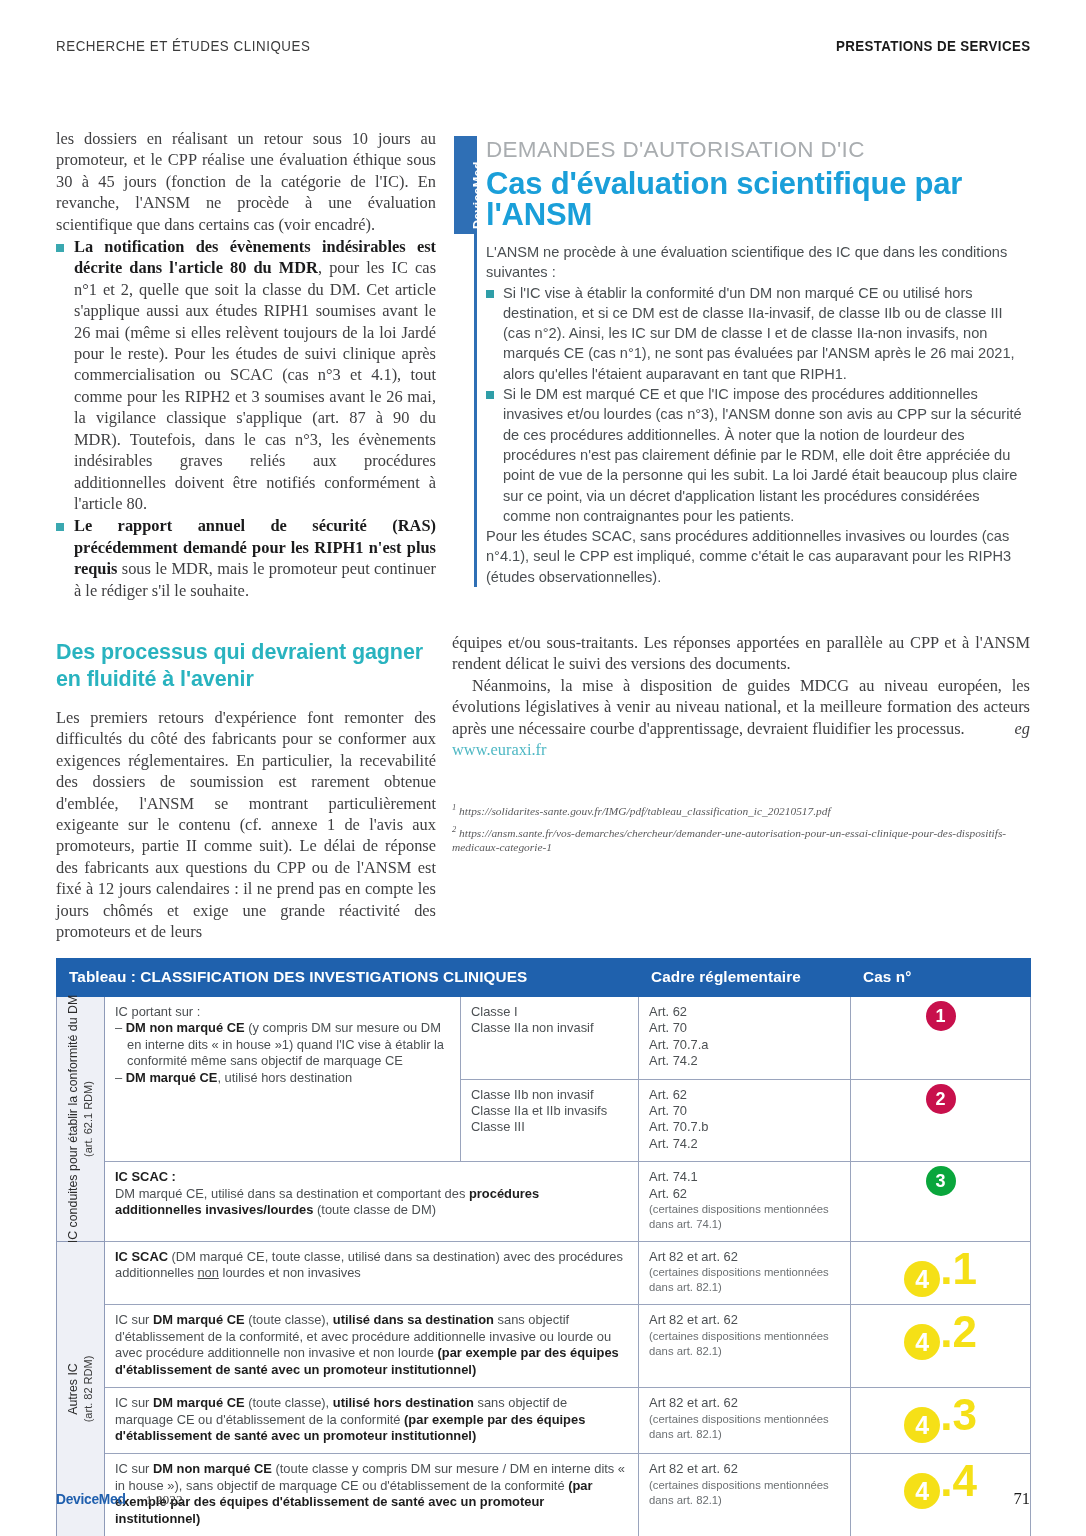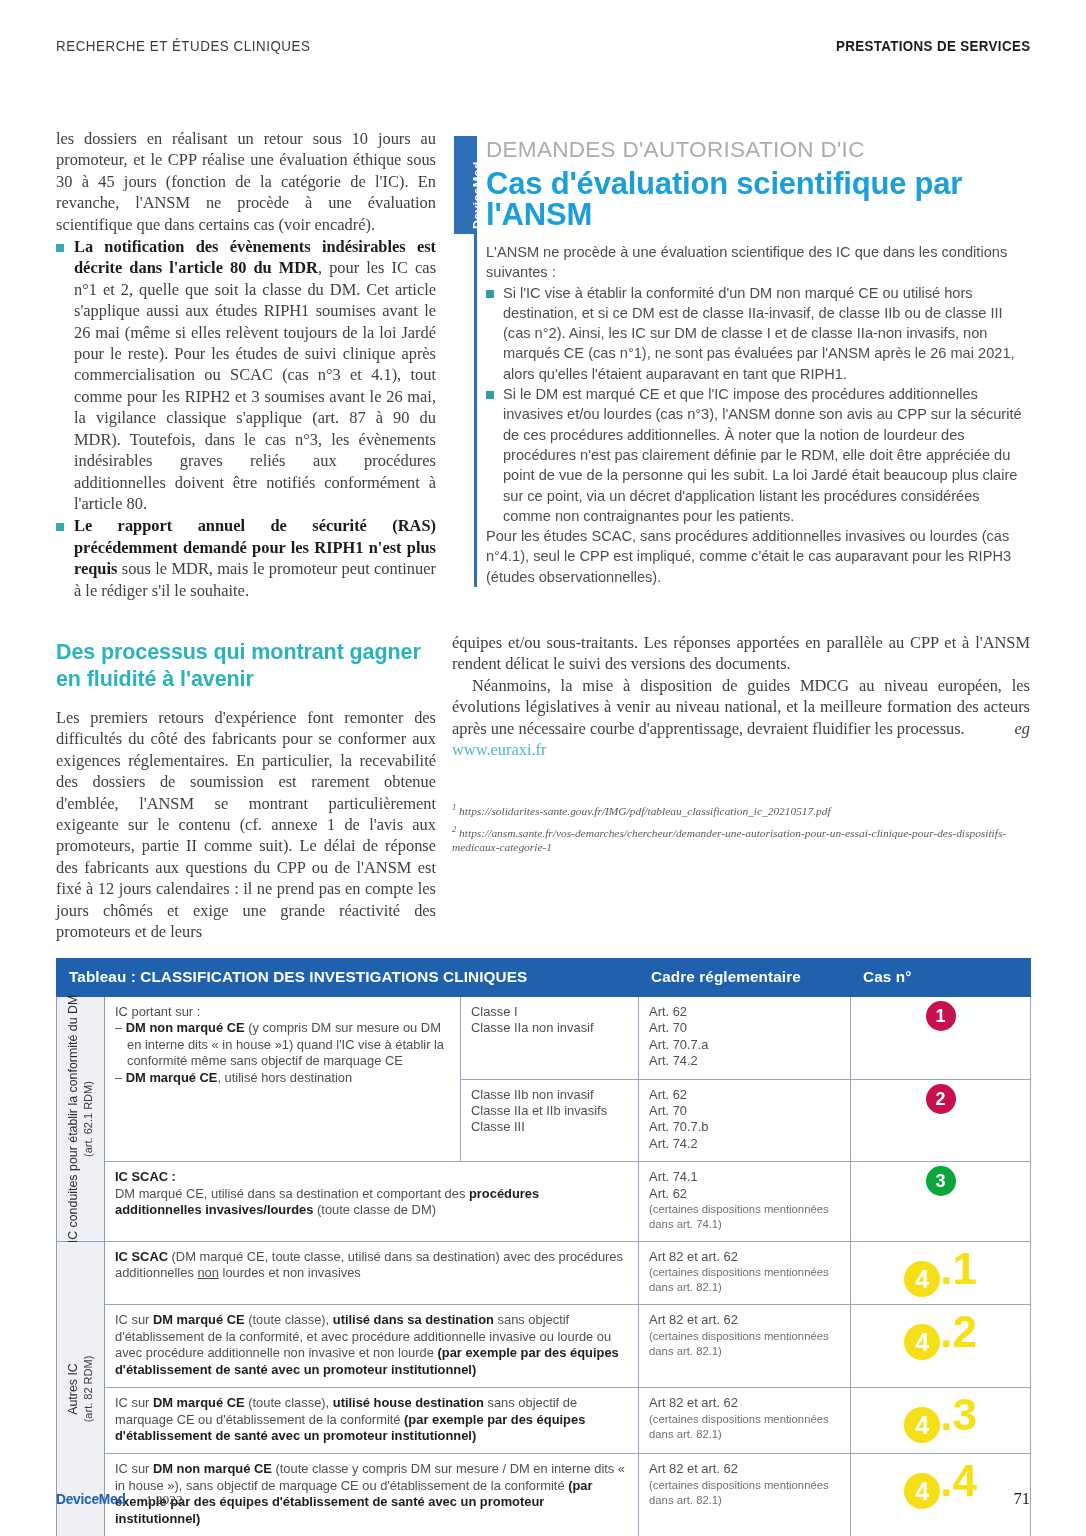--- a/index.html
+++ b/index.html
@@ -207,21 +207,21 @@
     <div class="bullet-item body-serif">
       <span class="sq"></span>
       <b>La notification des évènements indésirables est décrite dans l'article 80 du MDR</b><span>, pour les IC cas n°1 et 2, quelle que soit la classe du DM. Cet article s'applique aussi aux études RIPH1 soumises avant le 26 mai (même si elles relèvent toujours de la loi Jardé pour le reste). Pour les études de suivi clinique après commercialisation ou SCAC (cas n°3 et 4.1), tout comme pour les RIPH2 et 3 soumises avant le 26 mai, la vigilance classique s'applique (art. 87 à 90 du MDR). Toutefois, dans le cas n°3, les évènements indésirables graves reliés aux procédures additionnelles doivent être notifiés conformément à l'article 80.</span>
     </div>
 
     <div class="bullet-item body-serif">
       <span class="sq"></span>
       <b>Le rapport annuel de sécurité (RAS) précédemment demandé pour les RIPH1 n'est plus requis</b><span> sous le MDR, mais le promoteur peut continuer à le rédiger s'il le souhaite.</span>
     </div>
 
-    <h2 class="subhead" style="margin-top:38px;">Des processus qui montrant gagner en fluidité à l'avenir</h2>
+    <h2 class="subhead" style="margin-top:38px;">Des processus qui devraient gagner en fluidité à l'avenir</h2>
 
     <div class="body-serif">Les premiers retours d'expérience font remonter des difficultés du côté des fabricants pour se conformer aux exigences réglementaires. En particulier, la recevabilité des dossiers de soumission est rarement obtenue d'emblée, l'ANSM se montrant particulièrement exigeante sur le contenu (cf. annexe 1 de l'avis aux promoteurs, partie II comme suit). Le délai de réponse des fabricants aux questions du CPP ou de l'ANSM est fixé à 12 jours calendaires : il ne prend pas en compte les jours chômés et exige une grande réactivité des promoteurs et de leurs</div>
   </div>
 
   <div class="colR">
 
     <div class="encadre">
       <div class="rule"></div>
       <div class="dm-tab">
         <span>DeviceMed</span>
@@ -362,21 +362,21 @@
             <div>Art 82 et art. 62</div>
             <span class="note">(certaines dispositions mentionnées dans art. 82.1)</span>
           </td>
           <td class="cas">
             <span class="badge-big"><span class="dot">4</span>.2</span>
           </td>
         </tr>
 
         <tr>
           <td class="desc" colspan="2">
-            <span>IC sur </span><b>DM marqué CE</b><span> (toute classe), </span><b>utilisé house destination</b><span> sans objectif de marquage CE ou d'établissement de la conformité </span><b>(par exemple par des équipes d'établissement de santé avec un promoteur institutionnel)</b>
+            <span>IC sur </span><b>DM marqué CE</b><span> (toute classe), </span><b>utilisé hors destination</b><span> sans objectif de marquage CE ou d'établissement de la conformité </span><b>(par exemple par des équipes d'établissement de santé avec un promoteur institutionnel)</b>
           </td>
           <td class="cadre">
             <div>Art 82 et art. 62</div>
             <span class="note">(certaines dispositions mentionnées dans art. 82.1)</span>
           </td>
           <td class="cas">
             <span class="badge-big"><span class="dot">4</span>.3</span>
           </td>
         </tr>
 

